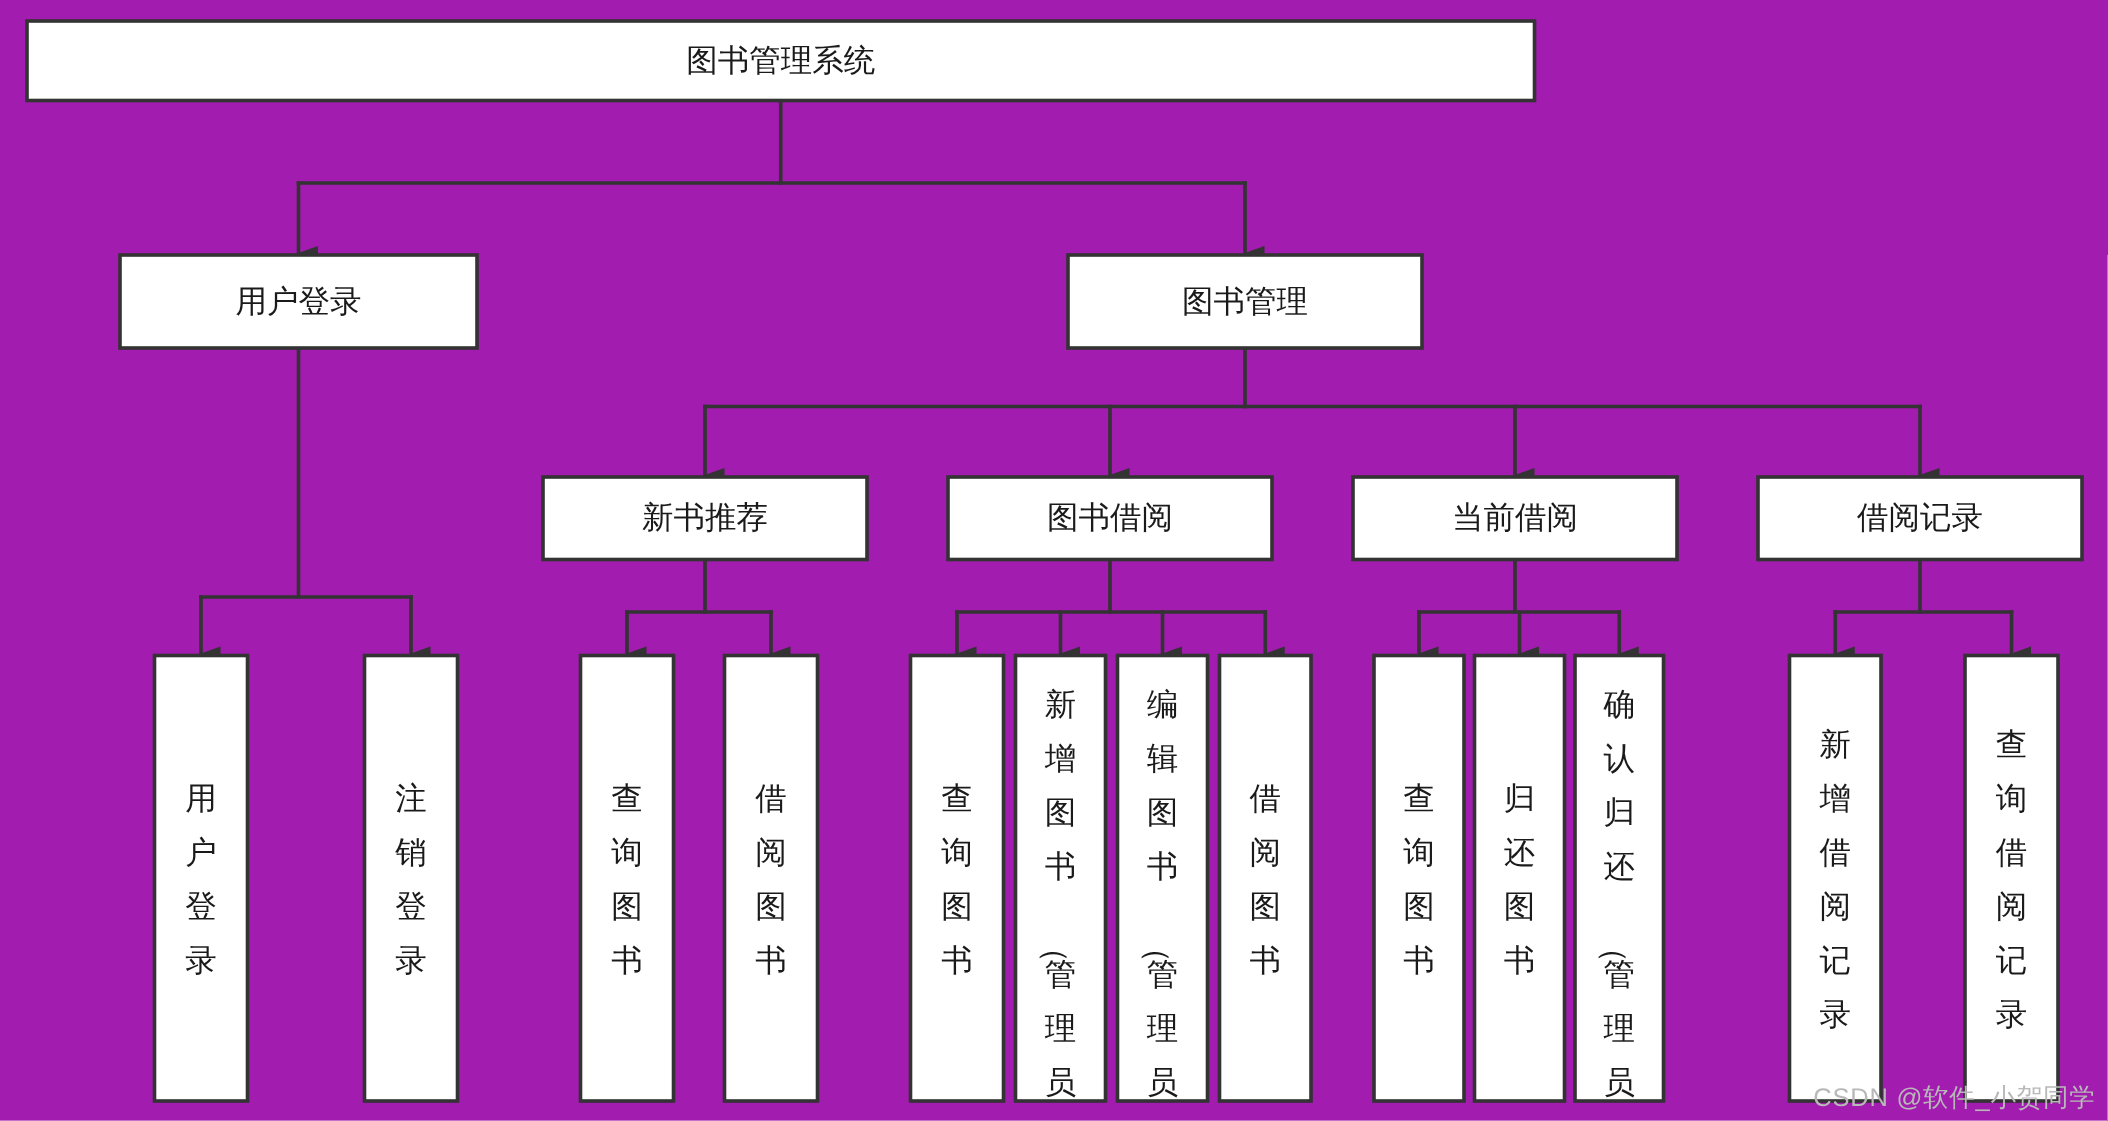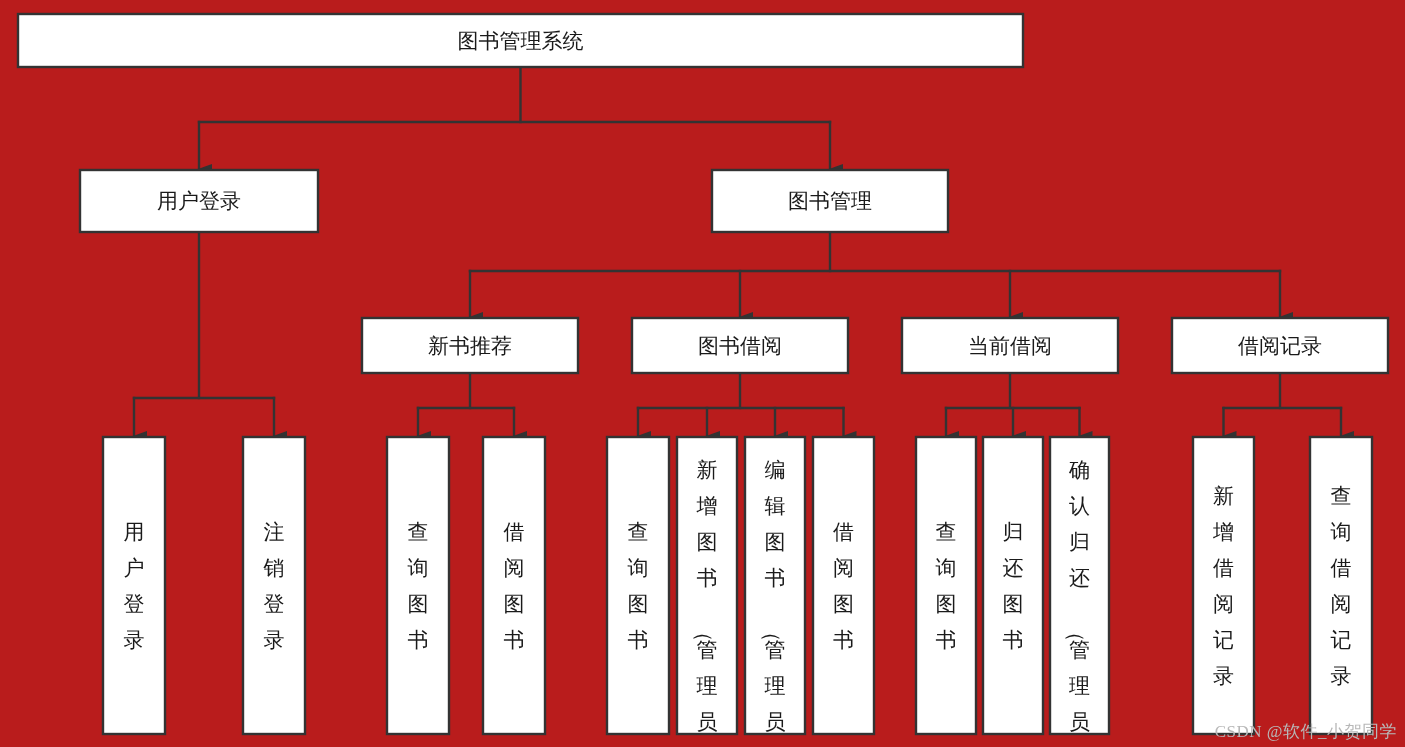--- a/index.html
+++ b/index.html
@@ -1,20 +1,20 @@
 <!DOCTYPE html>
 <html><head>
 <meta charset="utf-8">
 <style>
   html,body{margin:0;padding:0;background:#ffffff;}
   body{
     font-family:"Liberation Sans","DejaVu Sans",sans-serif;
     width:1405px;height:747px;overflow:hidden;
   }
-  #diagram-root{position:relative;width:1405px;height:747px;background:#b91c1c;}
+  #diagram-root{position:relative;width:1405px;height:747px;background:#a21caf;}
   svg#tree{position:absolute;left:0;top:0;width:1405px;height:747px;display:block;}
 
   .node-box{
     fill:#ffffff;
     stroke:#333333;
     stroke-width:2.4;
   }
   .edge-line{
     stroke:#333333;
     stroke-width:2.4;
@@ -33,21 +33,21 @@
   .vert-char{
     font-family:"DejaVu Sans","Liberation Sans",sans-serif;
     fill:#1a1a1a;
     font-size:21px;
     text-anchor:middle;
   }
   .watermark{
     position:absolute;
     right:8px;
     bottom:4px;
-    font-family:Liberation Serif, serif;
+    font-family:Liberation Sans, sans-serif;
     font-size:17px;
     color:#b8b8b8;
     letter-spacing:0.5px;
     white-space:nowrap;
     user-select:none;
   }
 </style>
 </head>
 <body>
 

